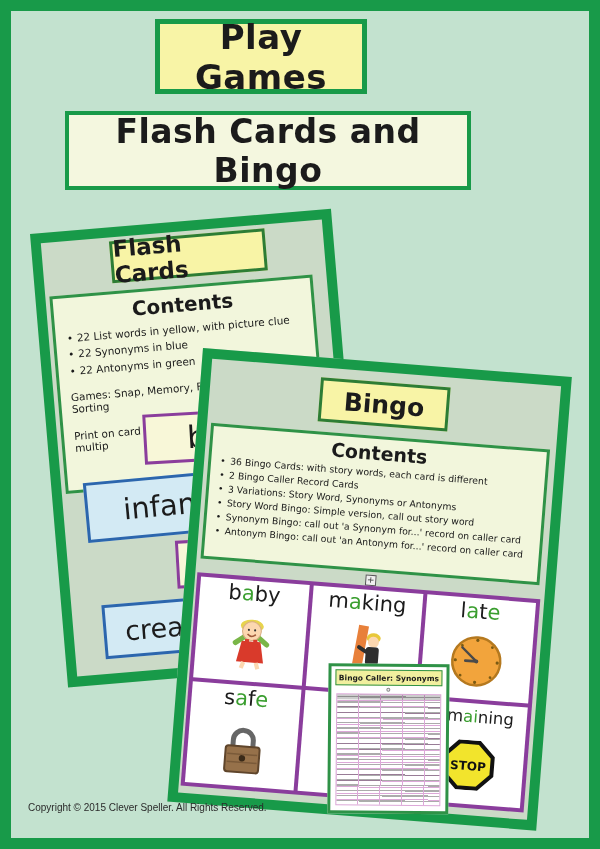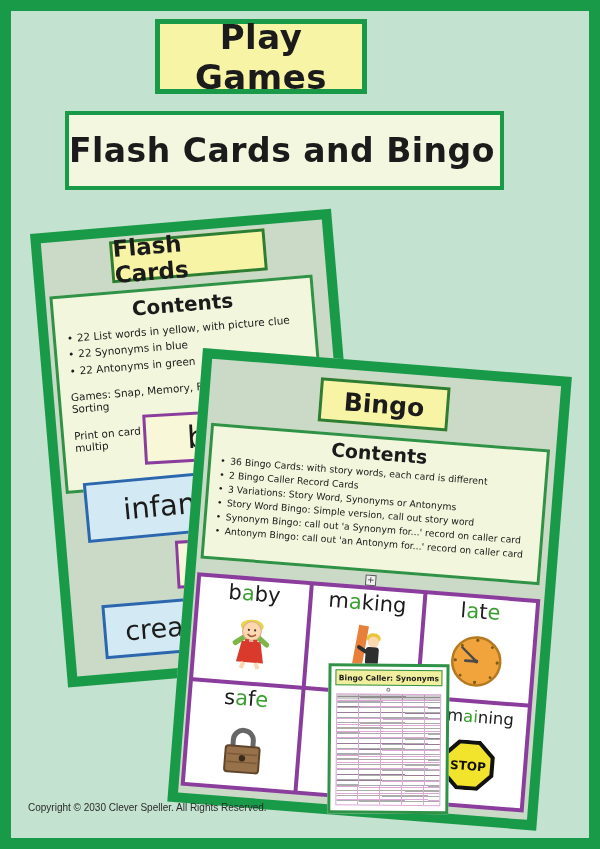--- a/index.html
+++ b/index.html
@@ -20,21 +20,21 @@
   *{box-sizing:border-box;margin:0;padding:0;}
   body{width:600px;height:849px;position:relative;overflow:hidden;
        background:var(--mint);font-family:"DejaVu Sans",sans-serif;color:var(--ink);}
   .frame{position:absolute;inset:0;border:11px solid var(--green);pointer-events:none;z-index:50;}
 
   
   .banner{position:absolute;display:flex;align-items:center;justify-content:flex-start;
           text-align:center;font-weight:600;letter-spacing:.5px;}
   .banner.play{left:155px;top:19px;width:212px;height:75px;background:var(--yellow);
                border:5px solid var(--green);font-size:34px;z-index:5;}
-  .banner.sub{left:65px;top:111px;width:439px;height:79px;background:#f4f7df;
+  .banner.sub{left:65px;top:111px;width:406px;height:79px;background:#f4f7df;
               border:4px solid var(--green);font-size:33px;z-index:5;}
 
   
   .page{position:absolute;background:var(--sage);border:10px solid var(--green);}
   .page.flash{left:30px;top:234px;width:302px;height:455px;
               transform:rotate(-4.8deg);transform-origin:top left;z-index:10;}
   .page.bingo{left:203px;top:348px;width:370px;height:455px;
               transform:rotate(4.5deg);transform-origin:top left;z-index:20;}
 
   .page-title{position:absolute;background:var(--yellow);border:3px solid var(--dkgreen);
@@ -282,13 +282,13 @@
     </div>
   </div>
 
   <div class="caller">
     <div class="caller-title">Bingo Caller: Synonyms</div>
     <div class="caller-handle"></div>
     <div class="caller-table"></div>
   </div>
 </div>
 
-<div class="copyright">Copyright © 2030 Clever Speller. All Rights Reserved.</div>
+<div class="copyright">Copyright © 2015 Clever Speller. All Rights Reserved.</div>
 
 </body></html>

